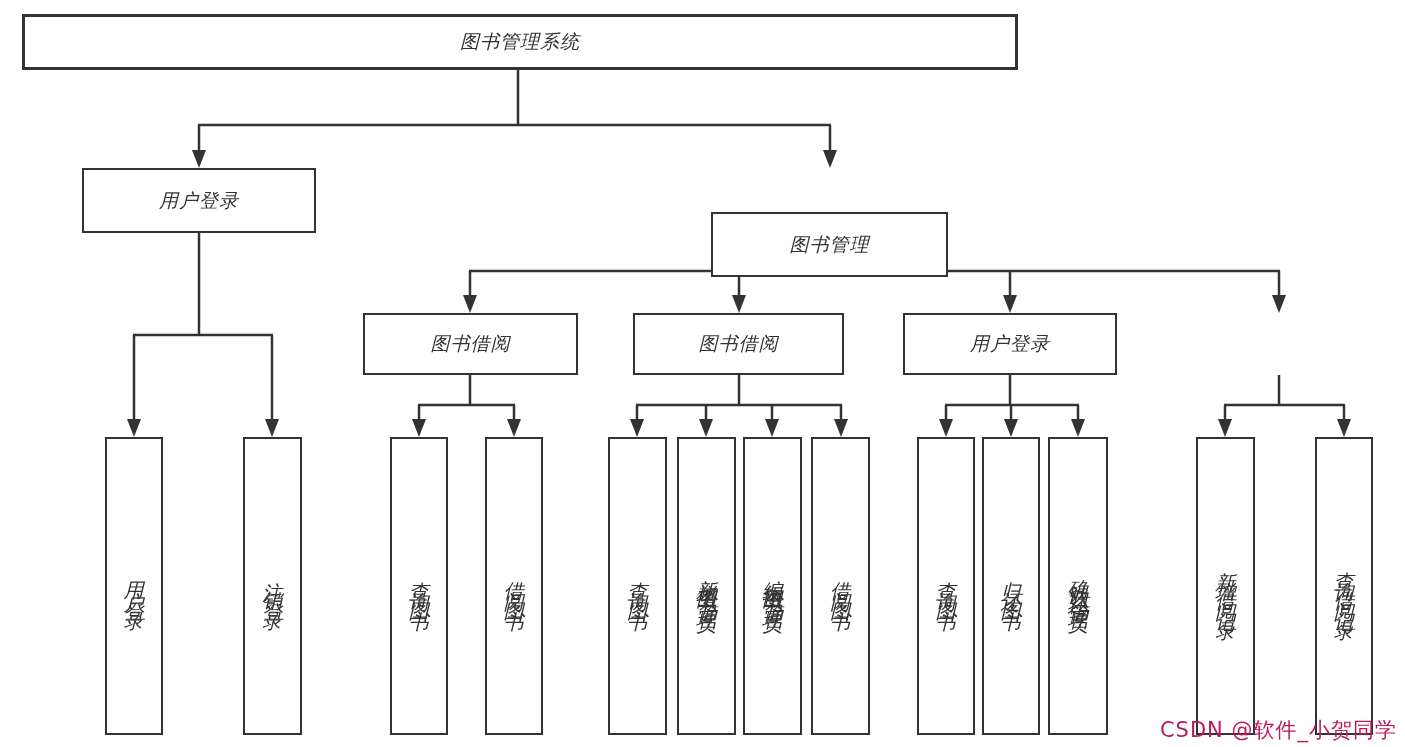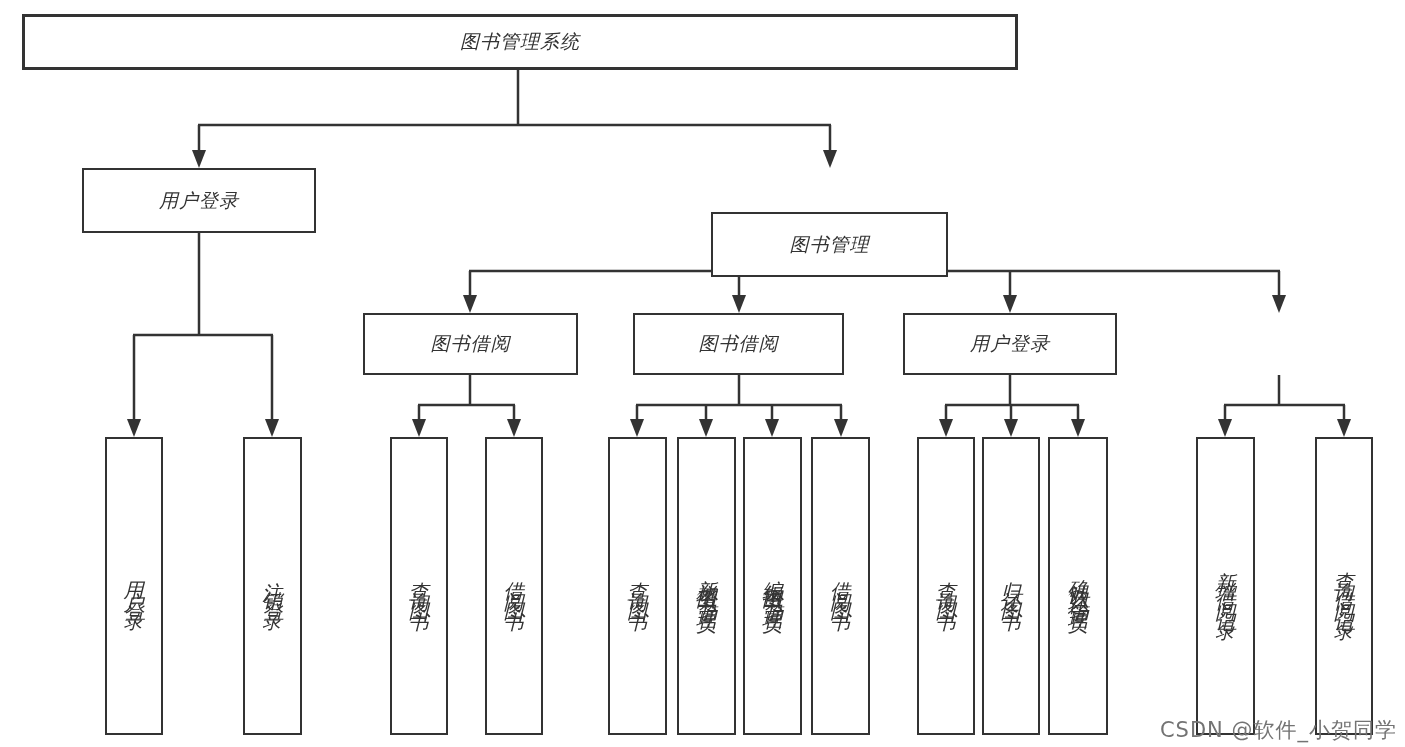--- a/index.html
+++ b/index.html
@@ -35,21 +35,21 @@
     letter-spacing:10px;
     line-height:1;
   }
   .leaf.tight{letter-spacing:5px;}
   .watermark{
     position:absolute;
     right:8px;
     bottom:3px;
     z-index:3;
     font-size:21px;
-    color:#737373;
+    color:#be185d;
     letter-spacing:1px;
     white-space:nowrap;
   }
 </style>
 </head>
 <body>
 
 <div class="canvas">
 
   <svg class="connectors" width="1405" height="747" viewBox="0 0 1405 747">

